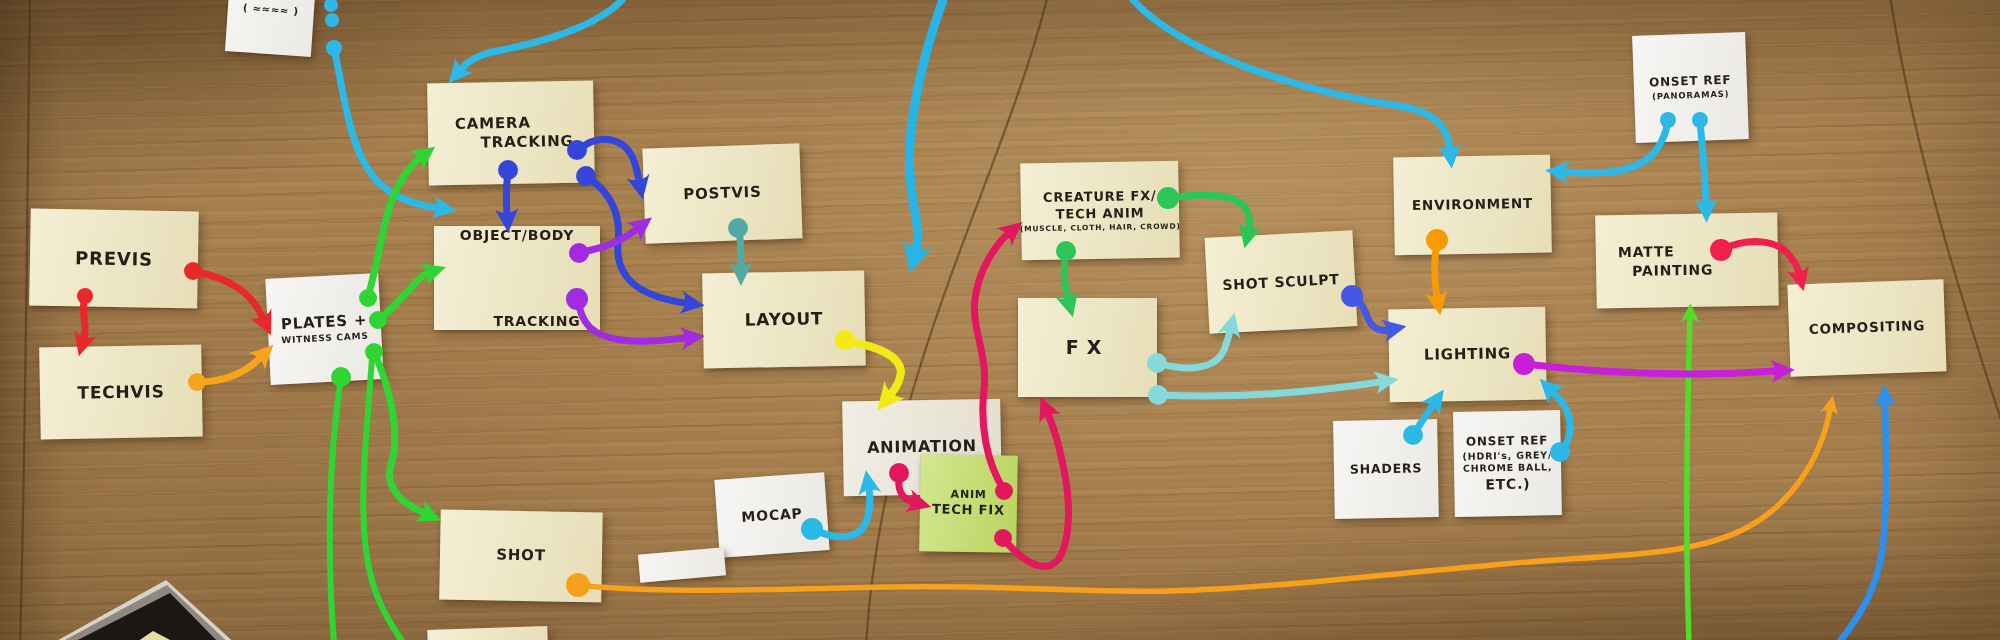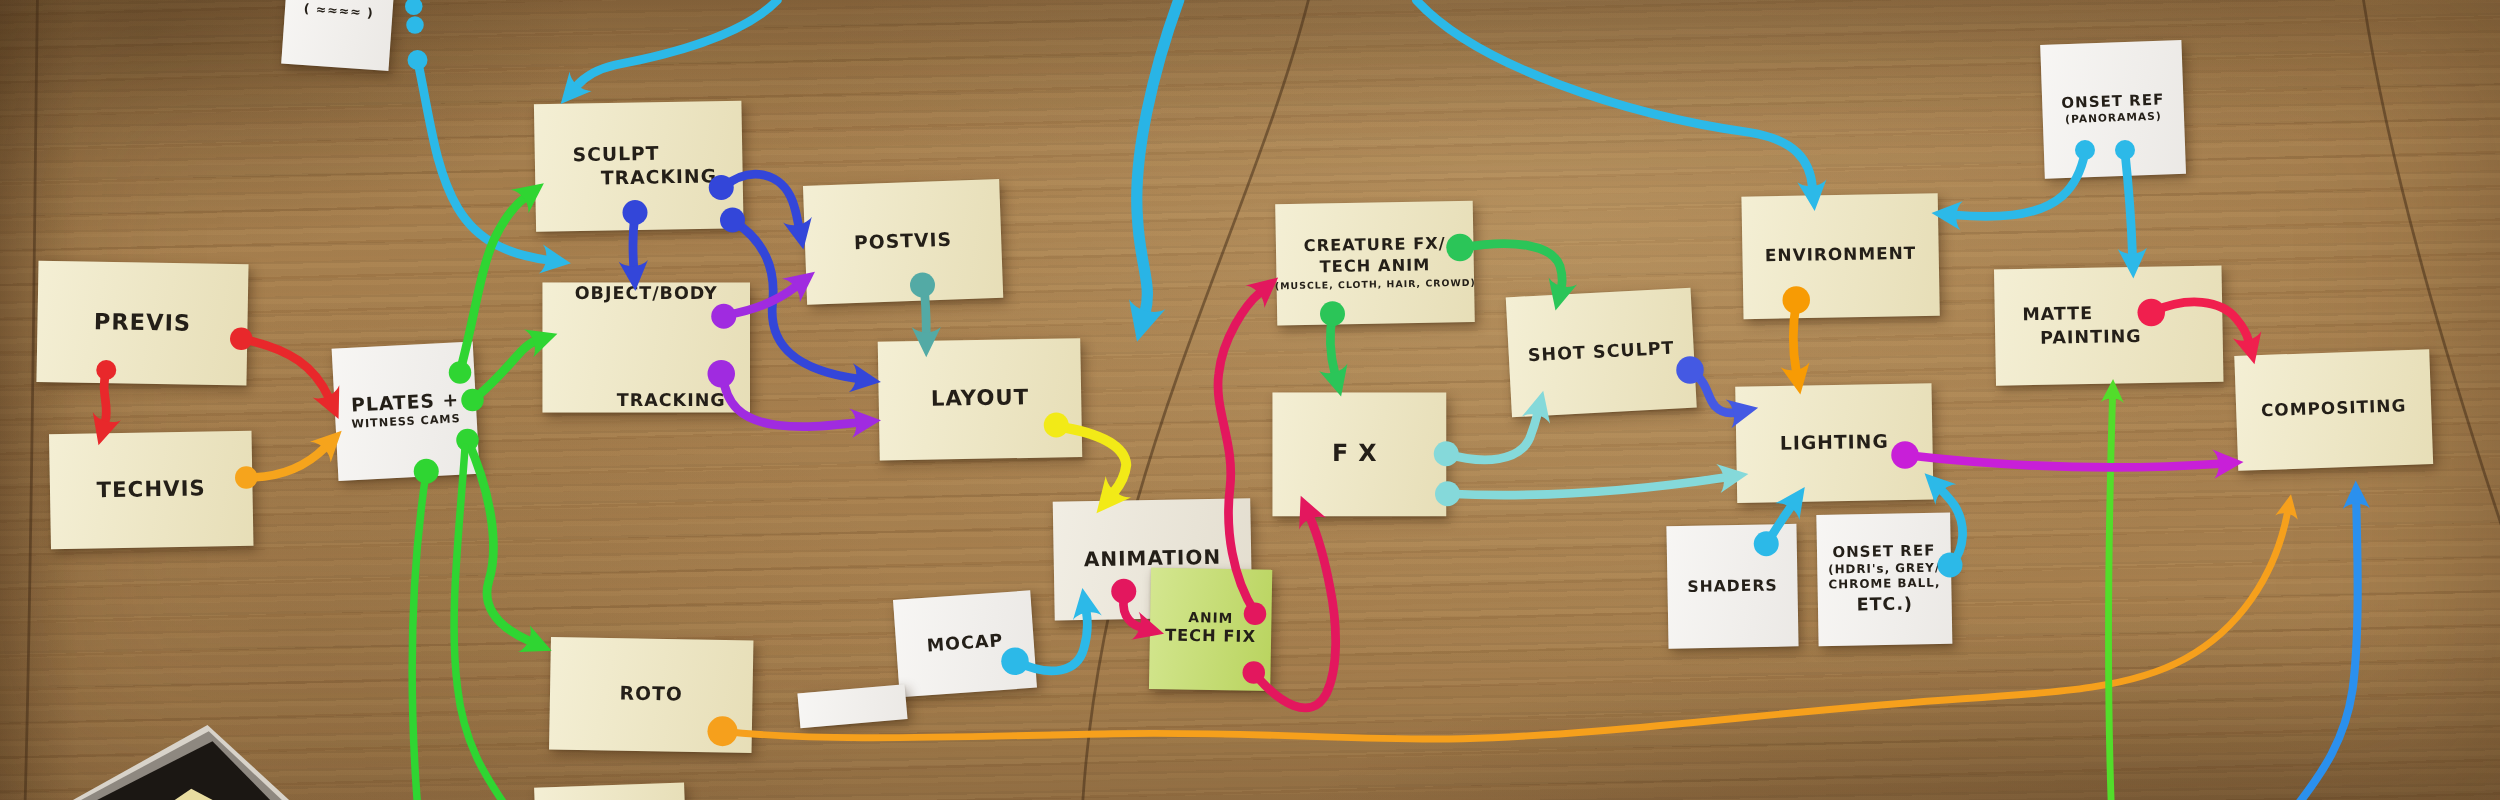--- a/index.html
+++ b/index.html
@@ -55,21 +55,21 @@
         <div class="line" style="font-size: 18px;">PREVIS</div>
       </div>
       <div class="note yellow" style="left: 40px; top: 346px; width: 162px; height: 92px; transform: rotate(-1deg);">
         <div class="line" style="font-size: 17px;">TECHVIS</div>
       </div>
       <div class="note white" style="left: 268px; top: 276px; width: 113px; height: 106px; transform: rotate(-3deg);">
         <div class="line" style="font-size: 15px;">PLATES +</div>
         <div class="line" style="font-size: 9px;">WITNESS CAMS</div>
       </div>
       <div class="note yellow" style="left: 428px; top: 82px; width: 166px; height: 102px; transform: rotate(-1deg);">
-        <div class="line" style="font-size: 15px; transform: translateX(-18px);">SCULPT</div>
+        <div class="line" style="font-size: 15px; transform: translateX(-18px);">CAMERA</div>
         <div class="line" style="font-size: 15px; transform: translateX(16px);">TRACKING</div>
       </div>
       <div class="note yellow" style="left: 434px; top: 226px; width: 166px; height: 104px; transform: rotate(0deg); justify-content: space-between;">
         <div class="line" style="font-size: 14px;">OBJECT/BODY</div>
         <div class="line" style="font-size: 14px; transform: translateX(20px);">TRACKING</div>
       </div>
       <div class="note yellow" style="left: 644px; top: 146px; width: 157px; height: 95px; transform: rotate(-2deg);">
         <div class="line" style="font-size: 15px;">POSTVIS</div>
       </div>
       <div class="note yellow" style="left: 703px; top: 272px; width: 162px; height: 95px; transform: rotate(-1deg);">
@@ -83,21 +83,21 @@
       </div>
       <div class="note green" style="left: 920px; top: 455px; width: 97px; height: 97px; transform: rotate(1deg);">
         <div class="line" style="font-size: 11px;">ANIM</div>
         <div class="line" style="font-size: 13px;">TECH FIX</div>
       </div>
       <div class="note yellow" style="left: 1021px; top: 162px; width: 158px; height: 97px; transform: rotate(-1deg);">
         <div class="line" style="font-size: 13px;">CREATURE FX/</div>
         <div class="line" style="font-size: 13px;">TECH ANIM</div>
         <div class="line" style="font-size: 7.5px;">(MUSCLE, CLOTH, HAIR, CROWD)</div>
       </div>
-      <div class="note yellow" style="left: 1018px; top: 314px; width: 139px; height: 99px; transform: rotate(0deg);">
+      <div class="note yellow" style="left: 1018px; top: 298px; width: 139px; height: 99px; transform: rotate(0deg);">
         <div class="line" style="font-size: 19px; letter-spacing: 8px;">FX</div>
       </div>
       <div class="note yellow" style="left: 1207px; top: 234px; width: 148px; height: 96px; transform: rotate(-3deg);">
         <div class="line" style="font-size: 14px;">SHOT SCULPT</div>
       </div>
       <div class="note yellow" style="left: 1394px; top: 156px; width: 157px; height: 98px; transform: rotate(-1deg);">
         <div class="line" style="font-size: 13.5px;">ENVIRONMENT</div>
       </div>
       <div class="note yellow" style="left: 1389px; top: 308px; width: 157px; height: 93px; transform: rotate(-1deg);">
         <div class="line" style="font-size: 15px;">LIGHTING</div>
@@ -116,21 +116,21 @@
         <div class="line" style="font-size: 8.5px;">(PANORAMAS)</div>
       </div>
       <div class="note yellow align-left" style="left: 1596px; top: 214px; width: 160px; height: 93px; transform: rotate(-1deg);">
         <div class="line" style="font-size: 14px;">MATTE</div>
         <div class="line" style="font-size: 14px; transform: translateX(14px);">PAINTING</div>
       </div>
       <div class="note yellow" style="left: 1789px; top: 282px; width: 156px; height: 92px; transform: rotate(-2deg);">
         <div class="line" style="font-size: 13.5px;">COMPOSITING</div>
       </div>
       <div class="note yellow" style="left: 440px; top: 511px; width: 162px; height: 90px; transform: rotate(1deg);">
-        <div class="line" style="font-size: 15px;">ROTO</div>
+        <div class="line" style="font-size: 15px;">SHOT</div>
       </div>
       <div class="note yellow" style="left: 428px; top: 628px; width: 120px; height: 42px; transform: rotate(-2deg);"></div>
       <div class="note white" style="left: 639px; top: 551px; width: 86px; height: 28px; transform: rotate(-5deg);"></div>
     </div>
   <svg id="ink" class="layer" viewBox="0 0 2000 640">
       <defs>
         <marker id="ah0" viewBox="0 0 10 10" refX="2.5" refY="5" markerWidth="3.8" markerHeight="3.8" orient="auto">
           <path d="M0.5,0.6 L9.6,5 L0.5,9.4 C2.6,7.2 2.6,2.8 0.5,0.6 Z" fill="#e8282b"></path>
         </marker>
         <marker id="ah1" viewBox="0 0 10 10" refX="2.5" refY="5" markerWidth="3.8" markerHeight="3.8" orient="auto">

